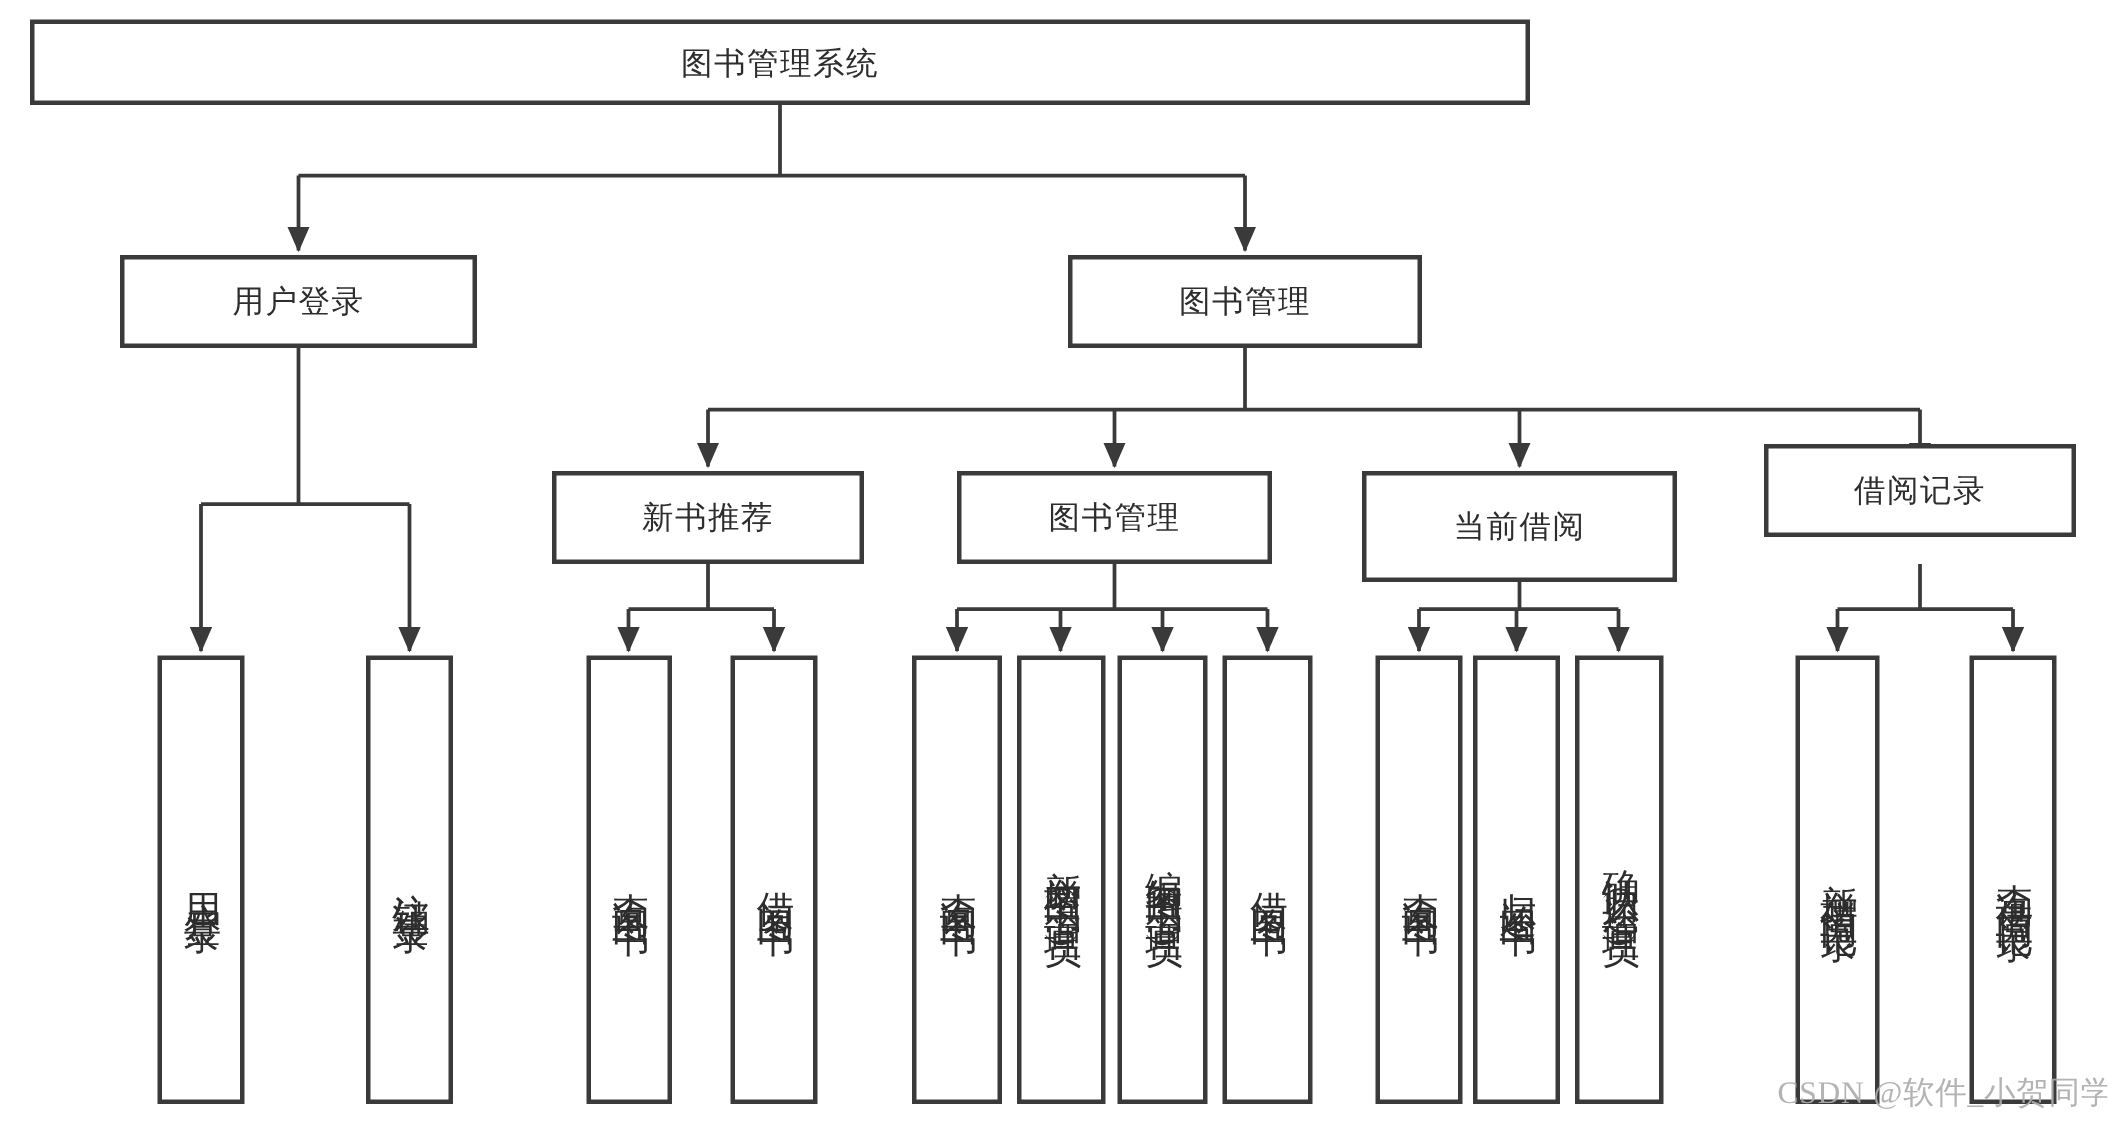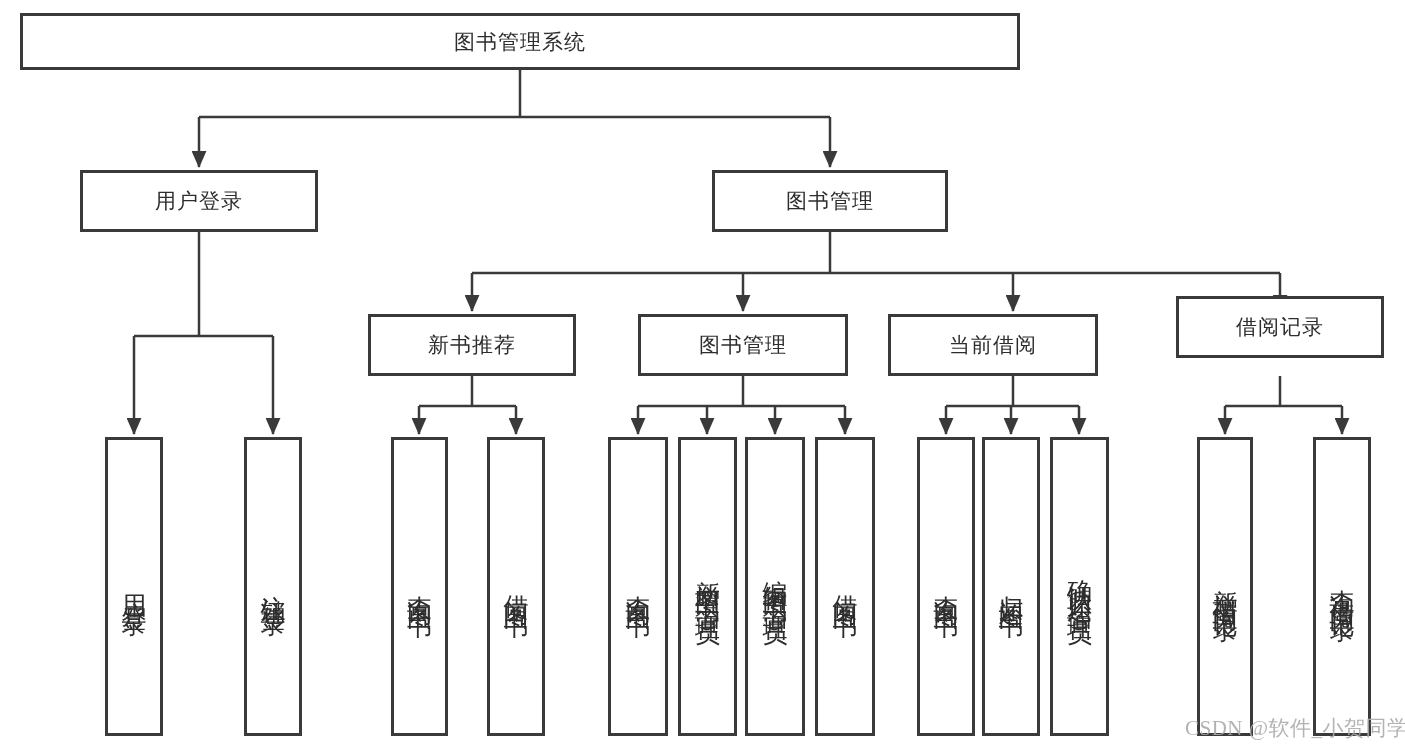--- a/index.html
+++ b/index.html
@@ -113,21 +113,21 @@
   <div class="node hbox" style="left:712px;top:170px;width:236px;height:62px">
     <span>图书管理</span>
   </div>
 
   <div class="node hbox" style="left:368px;top:314px;width:208px;height:62px">
     <span>新书推荐</span>
   </div>
   <div class="node hbox" style="left:638px;top:314px;width:210px;height:62px">
     <span>图书管理</span>
   </div>
-  <div class="node hbox" style="left:888px;top:314px;width:210px;height:62px">
+  <div class="node hbox" style="left:908px;top:314px;width:210px;height:74px">
     <span>当前借阅</span>
   </div>
   <div class="node hbox" style="left:1176px;top:296px;width:208px;height:62px">
     <span>借阅记录</span>
   </div>
 
   <div class="node vbox" style="left:105px;top:437px;width:58px;height:299px">
     <span>用户登录</span>
   </div>
   <div class="node vbox" style="left:244px;top:437px;width:58px;height:299px">

